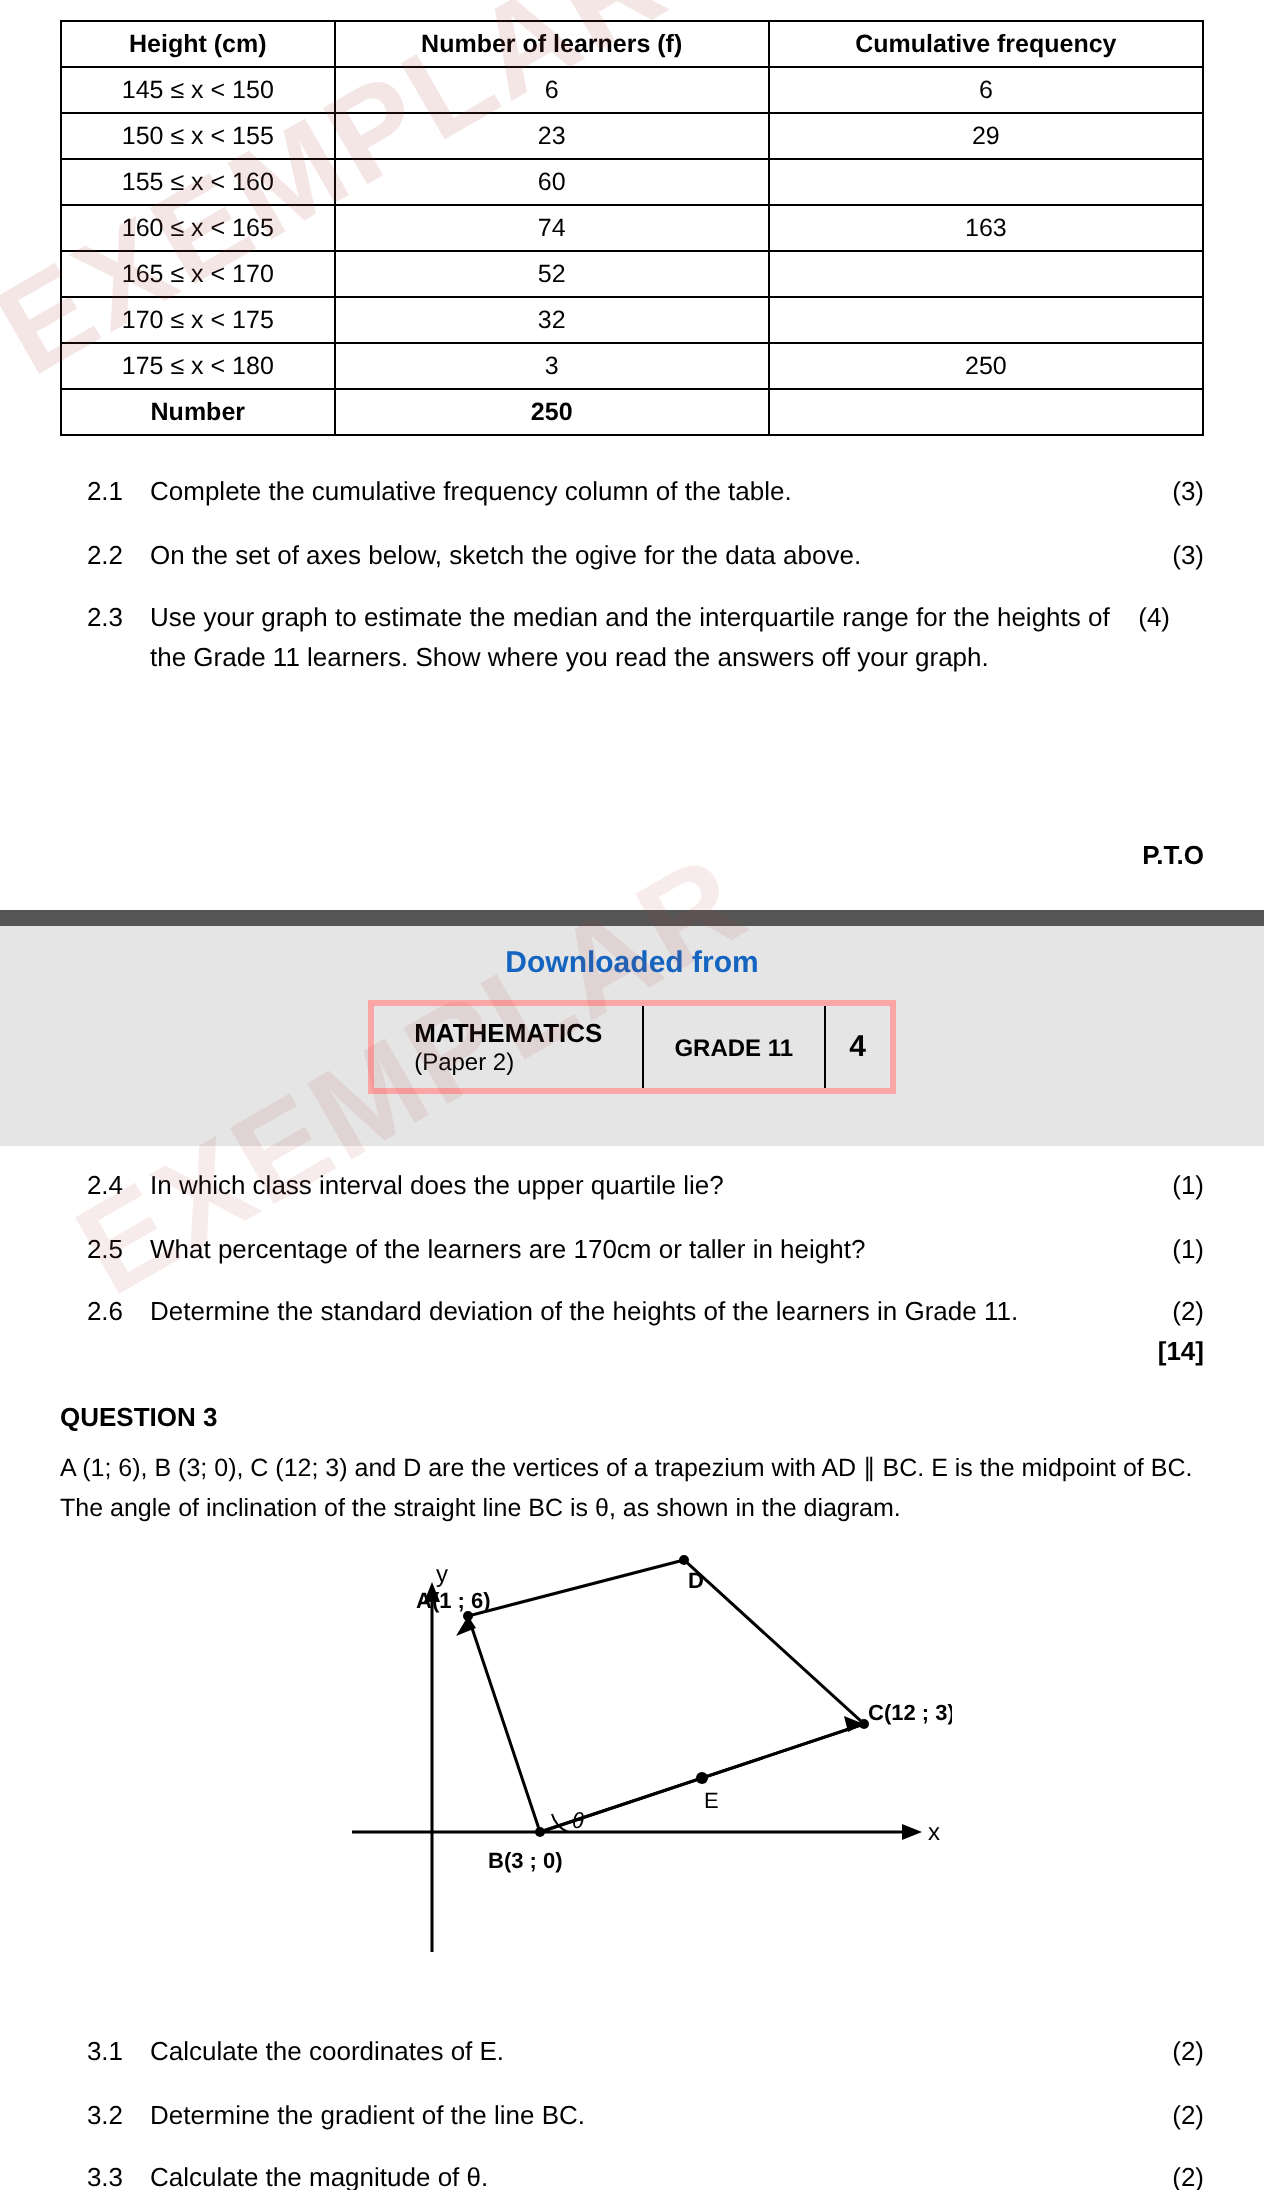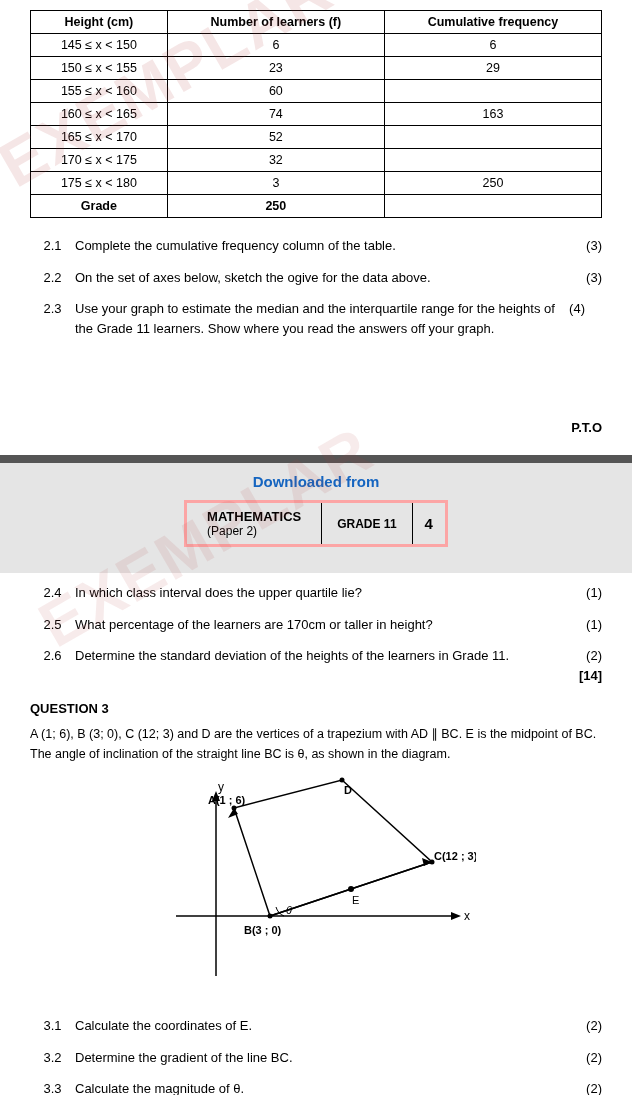--- a/index.html
+++ b/index.html
@@ -224,21 +224,21 @@
             <td class="">170 ≤ x &lt; 175</td>
             <td class="">32</td>
             <td></td>
           </tr>
           <tr>
             <td class="">175 ≤ x &lt; 180</td>
             <td class="">3</td>
             <td>250</td>
           </tr>
           <tr>
-            <td class="bold">Grade</td>
+            <td class="bold">Number</td>
             <td class="bold">250</td>
             <td></td>
           </tr>
         </tbody>
     </table>
 
     <div class="question-item">
       <span class="q-num">2.1</span>
       <span class="q-text">Complete the cumulative frequency column of the table.</span>
       <span class="q-marks">(3)</span>

